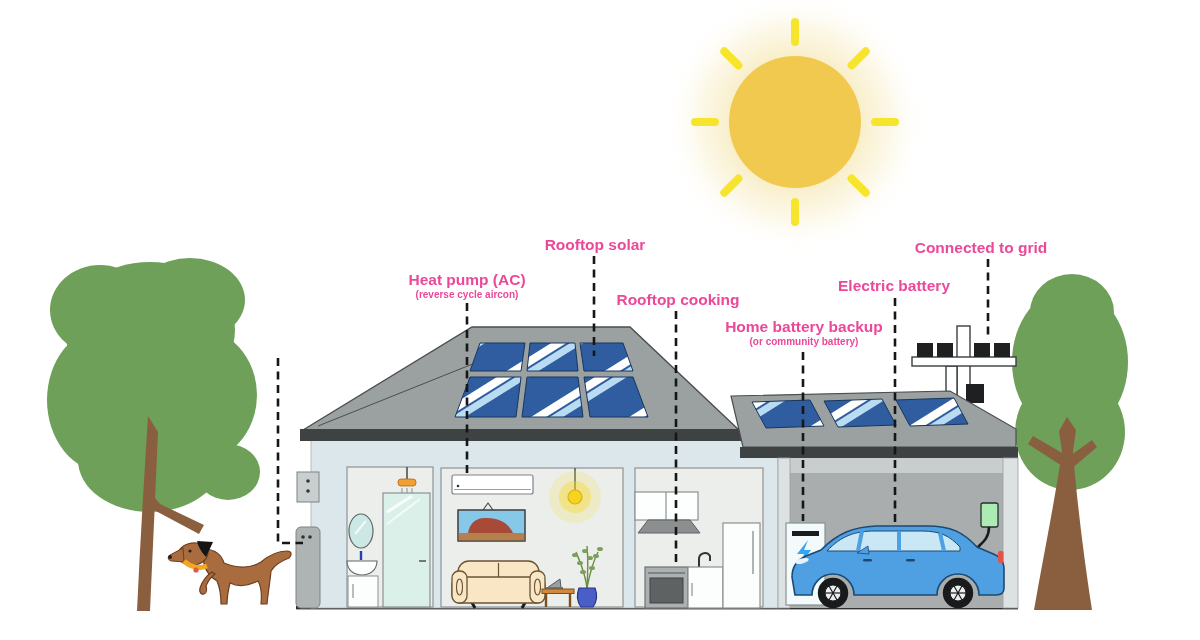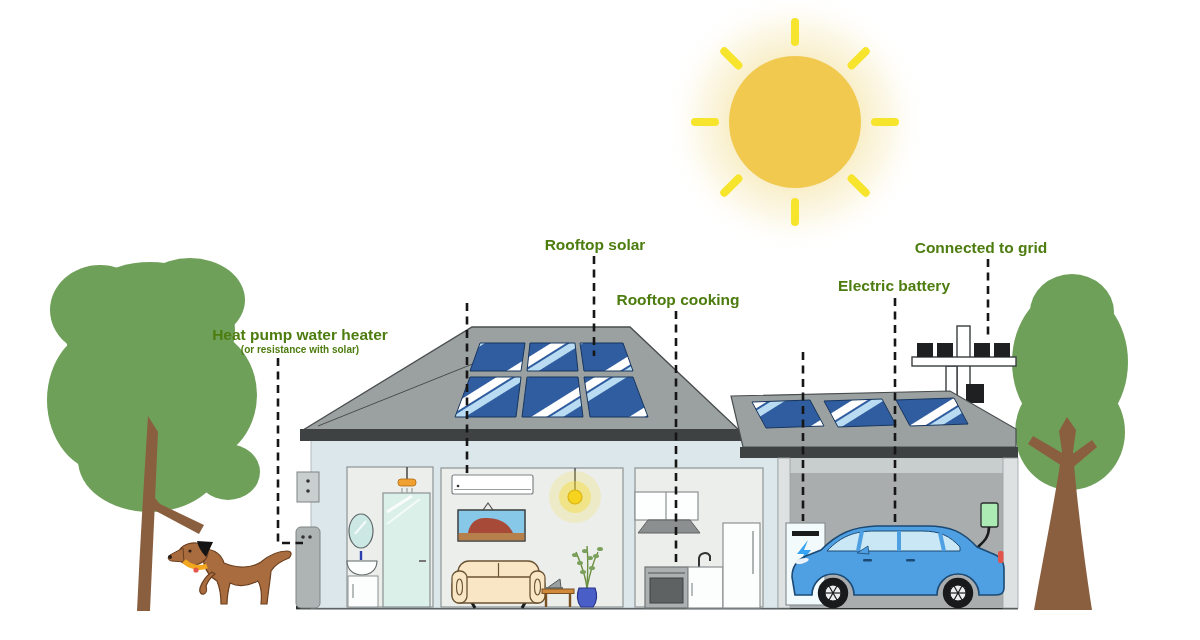--- a/index.html
+++ b/index.html
@@ -3,21 +3,21 @@
 <meta charset="utf-8">
 <style>
   html,body{margin:0;padding:0;background:#ffffff;}
   .stage{
     position:relative;width:1200px;height:640px;background:#ffffff;overflow:hidden;
     font-family:"Liberation Sans",sans-serif;
   }
   .scene{position:absolute;left:0;top:0;}
   .label{
     position:absolute;transform:translateX(-50%);text-align:center;
-    color:#4d7c0f;font-weight:700;white-space:nowrap;line-height:1.12;
+    color:#ec4899;font-weight:700;white-space:nowrap;line-height:1.12;
   }
   .label .t{font-size:15.5px;}
   .label .s{font-size:10px;margin-top:1px;}
 </style>
 </head>
 <body>
 
 <div class="stage">
 
 <svg class="scene" width="1200" height="640" viewBox="0 0 1200 640">
@@ -305,34 +305,38 @@
     <polyline points="278,358 278,543 303,543"></polyline>
     <line x1="467" y1="303" x2="467" y2="478"></line>
     <line x1="594" y1="256" x2="594" y2="356"></line>
     <line x1="676" y1="311" x2="676" y2="565"></line>
     <line x1="803" y1="352" x2="803" y2="521"></line>
     <line x1="895" y1="298" x2="895" y2="525"></line>
     <line x1="988" y1="259" x2="988" y2="340"></line>
   </g>
 </svg>
 
-<div class="label" style="left:300px;top:326px">
-  <div class="t">Heat pump water heater</div>
-  <div class="s">(or resistance with solar)</div>
-</div>
-
+
+<div class="label" style="left:467px;top:271px">
+  <div class="t">Heat pump (AC)</div>
+  <div class="s">(reverse cycle aircon)</div>
+</div>
 
 <div class="label" style="left:595px;top:236px">
   <div class="t">Rooftop solar</div>
 </div>
 
 <div class="label" style="left:678px;top:291px">
   <div class="t">Rooftop cooking</div>
 </div>
 
+<div class="label" style="left:804px;top:318px">
+  <div class="t">Home battery backup</div>
+  <div class="s">(or community battery)</div>
+</div>
 
 <div class="label" style="left:894px;top:277px">
   <div class="t">Electric battery</div>
 </div>
 
 <div class="label" style="left:981px;top:239px">
   <div class="t">Connected to grid</div>
 </div>
 
 </div>

